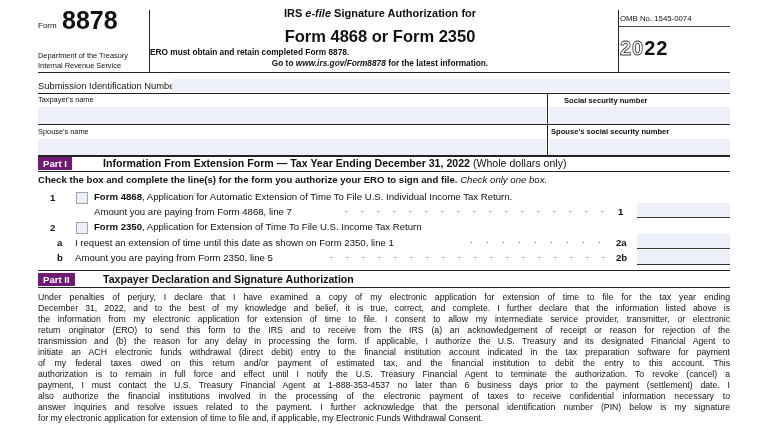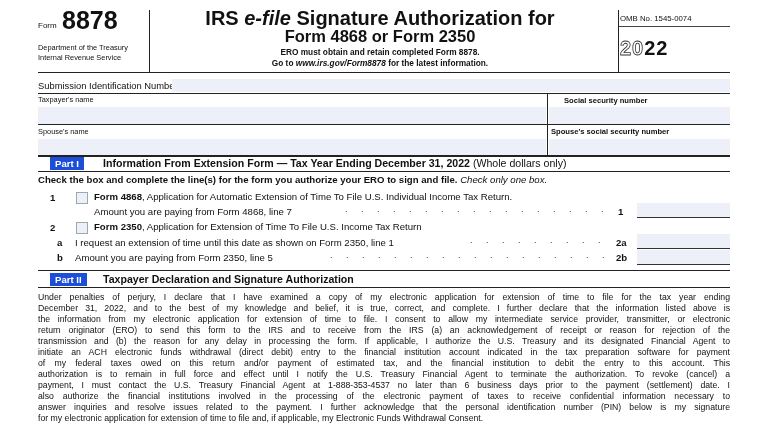--- a/index.html
+++ b/index.html
@@ -5,37 +5,37 @@
   html, body { margin:0; padding:0; background:#fff; }
   body { width:768px; height:432px; overflow:hidden; position:relative; font-family:"Liberation Sans", sans-serif; color:#111; }
   .abs { position:absolute; }
   .field { background:#eef0f9; }
   .hline { position:absolute; height:1px; background:#222; }
   .vline { position:absolute; width:1px; background:#222; }
 
   
   #form-word { left:38px; top:21px; font-size:8px; }
   #form-num { left:62px; top:6px; font-size:25px; font-weight:bold; letter-spacing:0px; font-family:"Liberation Sans", sans-serif; }
-  #dept { left:38px; top:43px; font-size:7.4px; line-height:10px; }
-  #title1 { left:150px; width:460px; text-align:center; top:7px; font-size:20px; font-weight:bold; }
+  #dept { left:38px; top:51px; font-size:7.4px; line-height:10px; }
+  #title1 { left:150px; width:460px; text-align:center; top:7px; font-size:11px; font-weight:bold; }
   #title2 { left:150px; width:460px; text-align:center; top:27px; font-size:16.5px; font-weight:bold; }
-  #sub1 { left:150px; width:460px; text-align:center; top:47px; font-size:8.3px; font-weight:bold; }
+  #sub1 { left:150px; width:460px; top:47px; font-size:8.3px; font-weight:bold; }
   #sub2 { left:150px; width:460px; text-align:center; top:58px; font-size:8.3px; font-weight:bold; }
   #omb { left:620px; top:14px; font-size:7.8px; width:108px; text-align:left; }
   #year { left:620px; top:37px; width:108px; text-align:left; font-size:20px; font-weight:bold; letter-spacing:1px; }
   #year .outline { color:#fff; -webkit-text-stroke:0.8px #333; }
 
   
   #sid-label { left:38px; top:80px; font-size:9.4px; }
   #sid-field { left:172px; top:79px; width:558px; height:13px; }
   .small-label { font-size:7.4px; }
   .bold-label { font-size:7.6px; font-weight:bold; }
 
   
-  .part-tag { background:#1d4ed8; color:#fff; font-weight:bold; font-size:9.6px; padding:1px 5px 0 5px; height:12px; line-height:12px;margin-left:12px; }
+  .part-tag { background:#701a75; color:#fff; font-weight:bold; font-size:9.6px; padding:1px 5px 0 5px; height:12px; line-height:12px; }
   .part-title { font-weight:bold; font-size:10.6px; }
   .line-text { font-size:9.6px; }
   .chk { width:10px; height:10px; background:#eef0f9; border:1px solid #9aa; }
   .dots { letter-spacing:5.5px; font-size:9px; color:#333; }
   .amt { background:#eef0f9; border-bottom:1px solid #333; width:93px; height:14px; }
   .lnum { font-weight:bold; font-size:9.6px; }
 
   #decl { left:38px; top:292px; width:692px; font-size:8.7px; line-height:11px; text-align:justify; }
   #decl p { margin:0; text-align:justify; text-align-last:justify; }
   #decl p.last { text-align-last:left; }

